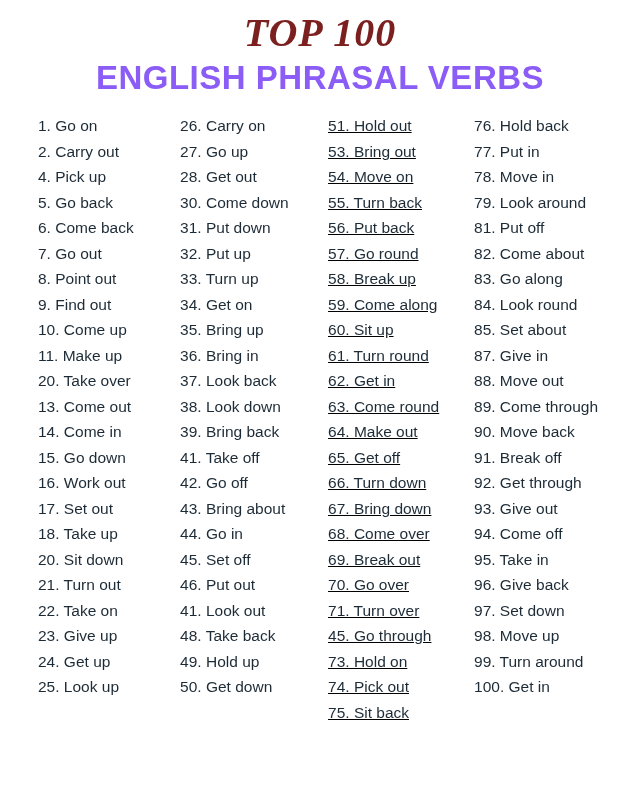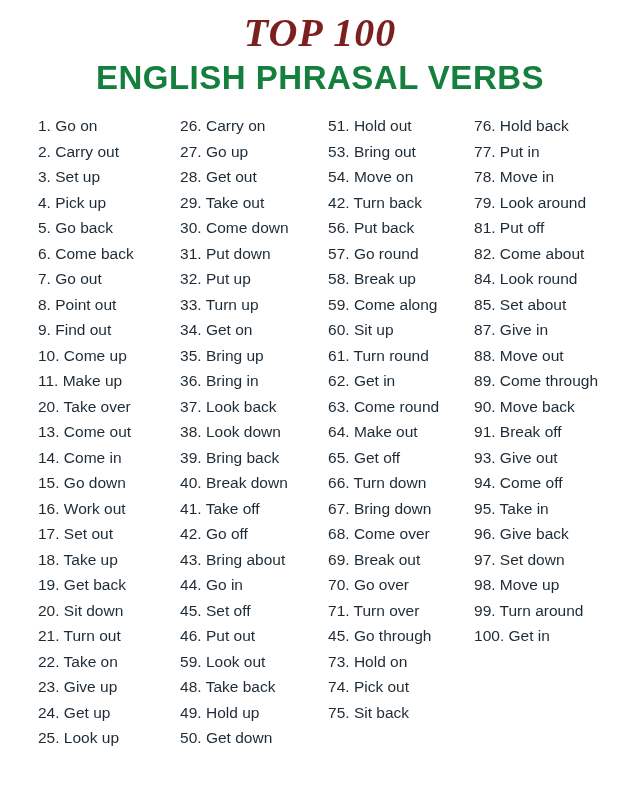--- a/index.html
+++ b/index.html
@@ -33,41 +33,41 @@
     letter-spacing: 1px;
     color: #7b1f1f;
     line-height: 1.05;
     margin: 0;
   }
   .title-sub {
     font-family: "Liberation Sans", sans-serif;
     font-weight: bold;
     font-size: 33px;
     letter-spacing: 0.5px;
-    color: #15803d;
+    color: #8b5cf6;
     line-height: 1.1;
     margin: 6px 0 0 0;
   }
   .columns {
     margin-top: 22px;
     display: flex;
     flex-direction: row;
     justify-content: flex-end;
     align-items: flex-start;
     gap: 0px;
     padding-left: 18px;
   }
   .column {
     width: 150px;
     box-sizing: border-box;
     padding-right: 6px;
   }
   .column.c1 { width: 146px; }
   .column.c2 { width: 152px; }
-  .column.c3 { width: 150px; }
+  .column.c3 { width: 150px; text-decoration: underline; }
   .column.c4 { width: 150px; }
   .entry {
     font-size: 15.5px;
     color: #1d2b36;
     line-height: 1.0;
     margin-bottom: 10px;
     white-space: normal;
     display: block;
   }
 </style>
@@ -79,78 +79,74 @@
   <div class="title-block">
     <h1 class="title-main">TOP 100</h1>
     <h2 class="title-sub">ENGLISH PHRASAL VERBS</h2>
   </div>
 
   <div class="columns">
 
     <div class="column c1">
       <span class="entry">1. Go on</span>
       <span class="entry">2. Carry out</span>
-      <span class="entry">3. Set up</span>
       <span class="entry">4. Pick up</span>
       <span class="entry">5. Go back</span>
       <span class="entry">6. Come back</span>
       <span class="entry">7. Go out</span>
       <span class="entry">8. Point out</span>
       <span class="entry">9. Find out</span>
       <span class="entry">10. Come up</span>
       <span class="entry">11. Make up</span>
       <span class="entry">20. Take over</span>
       <span class="entry">13. Come out</span>
       <span class="entry">14. Come in</span>
       <span class="entry">15. Go down</span>
       <span class="entry">16. Work out</span>
       <span class="entry">17. Set out</span>
       <span class="entry">18. Take up</span>
-      <span class="entry">19. Get back</span>
       <span class="entry">20. Sit down</span>
       <span class="entry">21. Turn out</span>
       <span class="entry">22. Take on</span>
       <span class="entry">23. Give up</span>
       <span class="entry">24. Get up</span>
       <span class="entry">25. Look up</span>
     </div>
 
     <div class="column c2">
       <span class="entry">26. Carry on</span>
       <span class="entry">27. Go up</span>
       <span class="entry">28. Get out</span>
-      <span class="entry">29. Take out</span>
       <span class="entry">30. Come down</span>
       <span class="entry">31. Put down</span>
       <span class="entry">32. Put up</span>
       <span class="entry">33. Turn up</span>
       <span class="entry">34. Get on</span>
       <span class="entry">35. Bring up</span>
       <span class="entry">36. Bring in</span>
       <span class="entry">37. Look back</span>
       <span class="entry">38. Look down</span>
       <span class="entry">39. Bring back</span>
-      <span class="entry">40. Break down</span>
       <span class="entry">41. Take off</span>
       <span class="entry">42. Go off</span>
       <span class="entry">43. Bring about</span>
       <span class="entry">44. Go in</span>
       <span class="entry">45. Set off</span>
       <span class="entry">46. Put out</span>
-      <span class="entry">59. Look out</span>
+      <span class="entry">41. Look out</span>
       <span class="entry">48. Take back</span>
       <span class="entry">49. Hold up</span>
       <span class="entry">50. Get down</span>
     </div>
 
     <div class="column c3">
       <span class="entry">51. Hold out</span>
       <span class="entry">53. Bring out</span>
       <span class="entry">54. Move on</span>
-      <span class="entry">42. Turn back</span>
+      <span class="entry">55. Turn back</span>
       <span class="entry">56. Put back</span>
       <span class="entry">57. Go round</span>
       <span class="entry">58. Break up</span>
       <span class="entry">59. Come along</span>
       <span class="entry">60. Sit up</span>
       <span class="entry">61. Turn round</span>
       <span class="entry">62. Get in</span>
       <span class="entry">63. Come round</span>
       <span class="entry">64. Make out</span>
       <span class="entry">65. Get off</span>
@@ -166,27 +162,29 @@
       <span class="entry">75. Sit back</span>
     </div>
 
     <div class="column c4">
       <span class="entry">76. Hold back</span>
       <span class="entry">77. Put in</span>
       <span class="entry">78. Move in</span>
       <span class="entry">79. Look around</span>
       <span class="entry">81. Put off</span>
       <span class="entry">82. Come about</span>
+      <span class="entry">83. Go along</span>
       <span class="entry">84. Look round</span>
       <span class="entry">85. Set about</span>
       <span class="entry">87. Give in</span>
       <span class="entry">88. Move out</span>
       <span class="entry">89. Come through</span>
       <span class="entry">90. Move back</span>
       <span class="entry">91. Break off</span>
+      <span class="entry">92. Get through</span>
       <span class="entry">93. Give out</span>
       <span class="entry">94. Come off</span>
       <span class="entry">95. Take in</span>
       <span class="entry">96. Give back</span>
       <span class="entry">97. Set down</span>
       <span class="entry">98. Move up</span>
       <span class="entry">99. Turn around</span>
       <span class="entry">100. Get in</span>
     </div>
 

